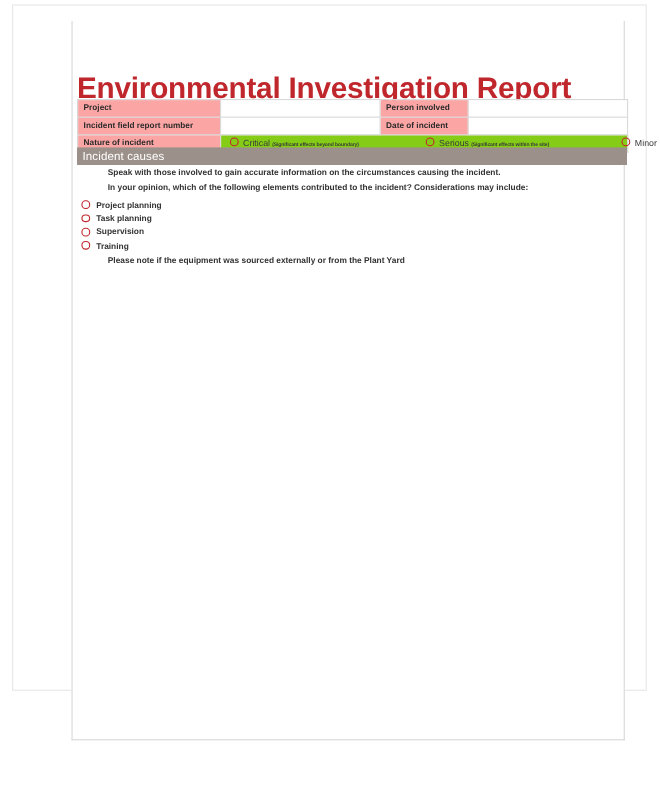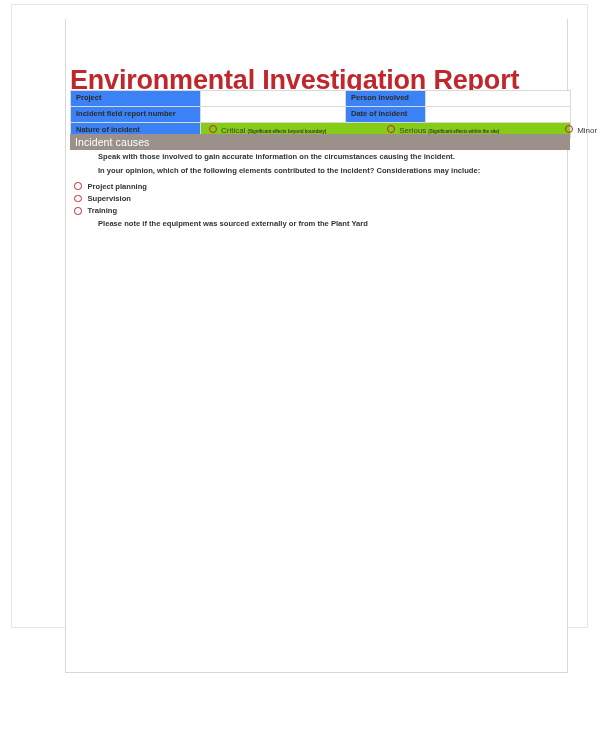--- a/index.html
+++ b/index.html
@@ -65,21 +65,21 @@
     border: 1px solid #d9d9d9;
     height: 13px;
     padding: 1px 0 1px 5px;
     font-size: 7.5px;
     font-weight: bold;
     color: #2b2b2b;
     vertical-align: middle;
     line-height: 1.15;
   }
   .info-table td.label {
-    background: #3b82f6;
+    background: #fca5a5;
   }
   .info-table td.value {
     background: #ffffff;
   }
   .col-a { width: 130px; }
   .col-b { width: 145px; }
   .col-c { width: 80px; }
   .col-d { width: 145px; }
 
   
@@ -252,20 +252,24 @@
     <p class="para">Speak with those involved to gain accurate information on the circumstances causing the incident.</p>
     <p class="para second">In your opinion, which of the following elements contributed to the incident? Considerations may include:</p>
 
     <ul class="cause-list">
       <li class="cause-item">
         <span class="cause-bullet"></span>
         <span class="cause-label">Project planning</span>
       </li>
       <li class="cause-item">
         <span class="cause-bullet"></span>
+        <span class="cause-label">Task planning</span>
+      </li>
+      <li class="cause-item">
+        <span class="cause-bullet"></span>
         <span class="cause-label">Supervision</span>
       </li>
       <li class="cause-item">
         <span class="cause-bullet"></span>
         <span class="cause-label">Training</span>
       </li>
     </ul>
 
     <p class="para last">Please note if the equipment was sourced externally or from the Plant Yard</p>
   </div>

